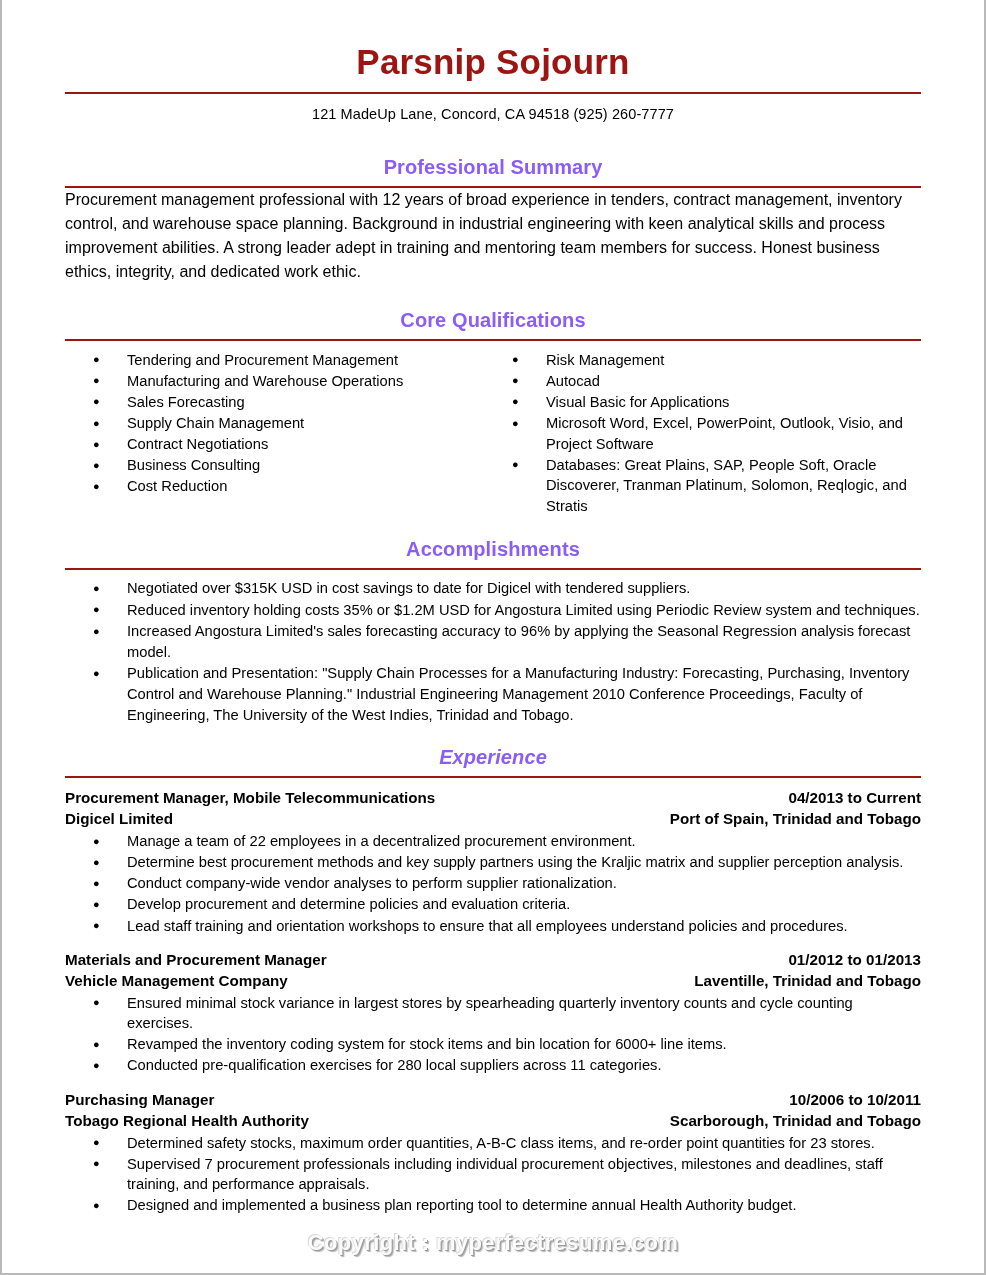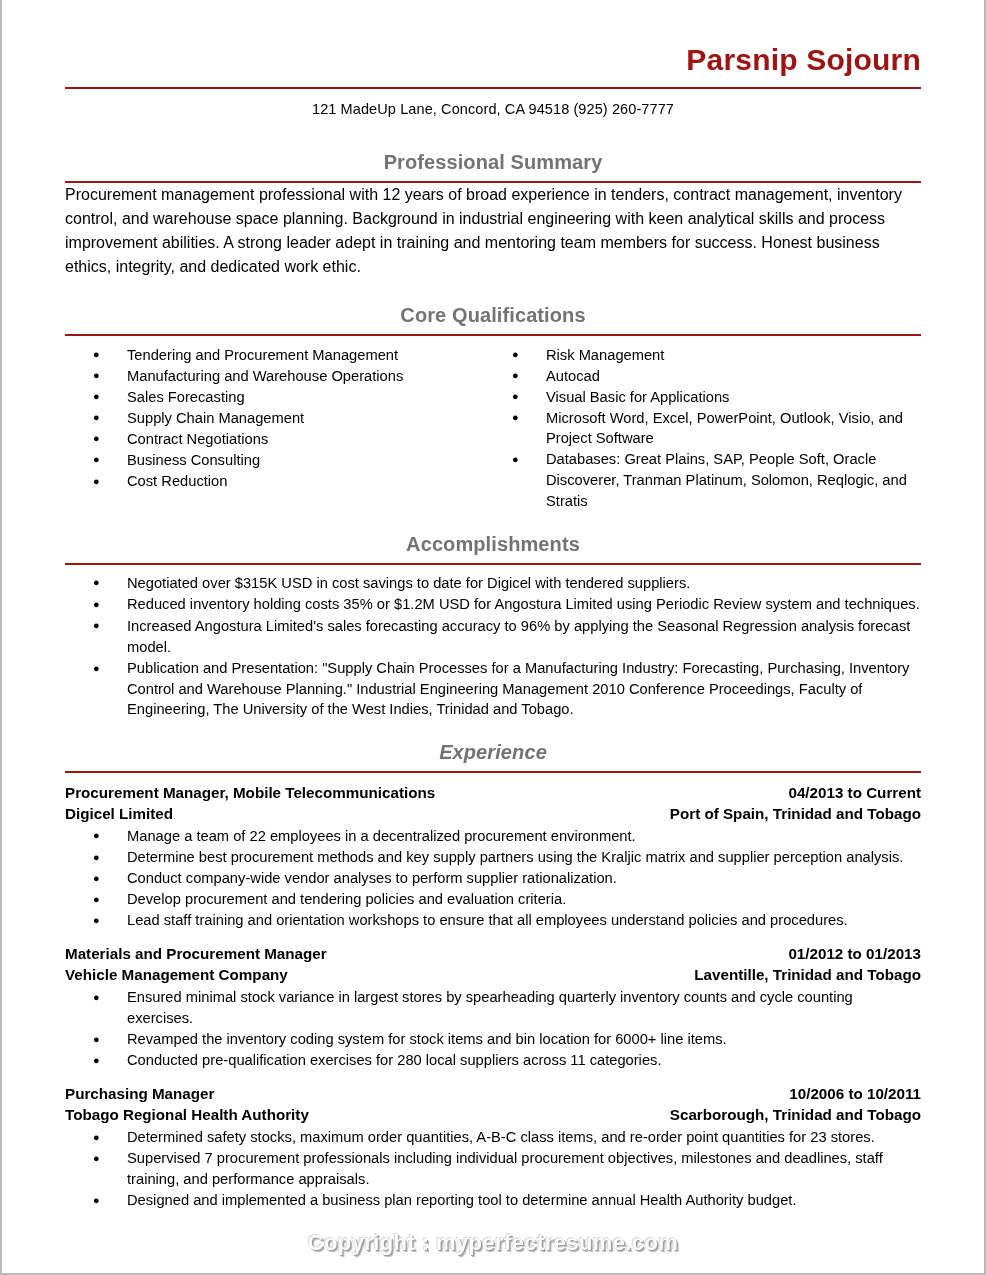--- a/index.html
+++ b/index.html
@@ -22,23 +22,23 @@
     border-bottom: 2px solid #b9b9b9;
     overflow: hidden;
   }
   .content {
     padding: 0 63px;
     box-sizing: border-box;
   }
 
   
   .name {
-    text-align: right;
+    text-align: center;
     color: #9c1512;
-    font-size: 30px;
+    font-size: 35px;
     font-weight: bold;
     letter-spacing: .2px;
     padding-top: 44px;
     line-height: 1.05;
   }
   .rule {
     border: 0;
     border-top: 2px solid #9c1512;
     margin: 0;
     height: 0;
@@ -47,21 +47,21 @@
   .address {
     text-align: center;
     font-size: 14.5px;
     padding-top: 12px;
     letter-spacing: .1px;
   }
 
   
   .sec-title {
     text-align: center;
-    color: #737373;
+    color: #8b5cf6;
     font-size: 20px;
     font-weight: bold;
     letter-spacing: .1px;
   }
   .sec-title-summary { padding-top: 34px; }
   .sec-title-core    { padding-top: 25px; }
   .sec-title-acc     { padding-top: 21px; }
   .sec-title-exp     { padding-top: 20px; font-style: italic; }
   .rule-sec { margin-top: 7px; }
 
@@ -201,21 +201,21 @@
       </div>
       <div class="job-line">
         <span class="left">Digicel Limited</span>
         <span class="right">Port of Spain, Trinidad and Tobago</span>
       </div>
       <div class="job-bullets">
         <ul class="blist">
           <li>Manage a team of 22 employees in a decentralized procurement environment.</li>
           <li>Determine best procurement methods and key supply partners using the Kraljic matrix and supplier perception analysis.</li>
           <li>Conduct company-wide vendor analyses to perform supplier rationalization.</li>
-          <li>Develop procurement and tendering policies and evaluation criteria.</li>
+          <li>Develop procurement and determine policies and evaluation criteria.</li>
           <li>Lead staff training and orientation workshops to ensure that all employees understand policies and procedures.</li>
         </ul>
       </div>
     </div>
 
     <div class="job">
       <div class="job-line">
         <span class="left">Materials and Procurement Manager</span>
         <span class="right">01/2012 to 01/2013</span>
       </div>

